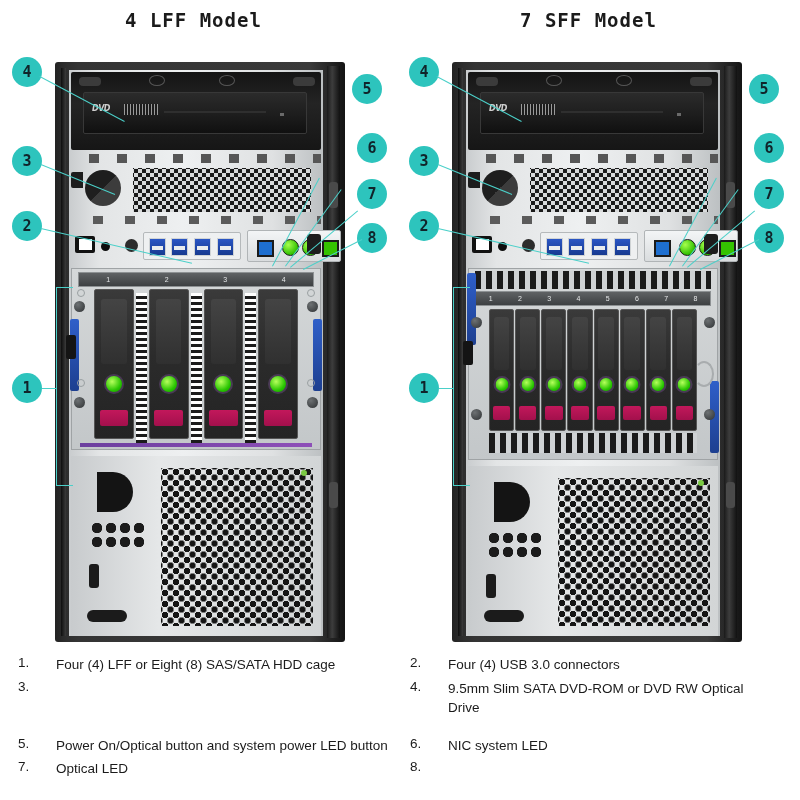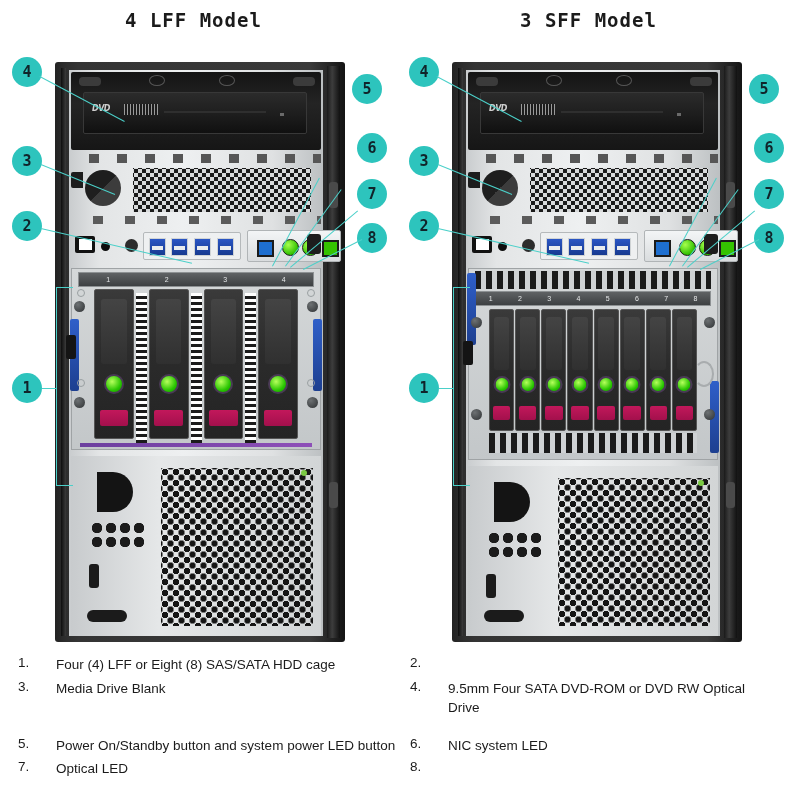--- a/index.html
+++ b/index.html
@@ -176,21 +176,21 @@
   .leg-col.right{padding-left:10px;}
   .leg-num{width:38px;flex:0 0 38px;font-size:13.5px;color:#1b1b1b;}
   .leg-txt{font-size:13.5px;color:#1b1b1b;line-height:1.45;}
 </style>
 </head>
 <body>
 
 <div id="stage">
 
   <div class="title" id="title-lff">4 LFF Model</div>
-  <div class="title" id="title-sff">3 SFF Model</div>
+  <div class="title" id="title-sff">7 SFF Model</div>
 
   <div class="server" id="server-lff">
     <div class="chassis-outer"></div>
     <div class="chassis-inner"></div>
     <div class="rail-l"></div>
     <div class="rail-r"></div>
     <div class="rail-notch" style="top:120px"></div>
     <div class="rail-notch" style="top:420px"></div>
 
     <div class="top-bezel">
@@ -488,36 +488,36 @@
   <div class="leader" style="left:700px;top:269px;width:66px;transform:rotate(-27deg)"></div>
 
   <div id="legend">
     <div class="leg-row">
       <div class="leg-col left">
         <div class="leg-num">1.</div>
         <div class="leg-txt">Four (4) LFF or Eight (8) SAS/SATA HDD cage</div>
       </div>
       <div class="leg-col right">
         <div class="leg-num">2.</div>
+        <div class="leg-txt">Four (4) USB 3.0 connectors</div>
       </div>
     </div>
     <div class="leg-row">
       <div class="leg-col left">
         <div class="leg-num">3.</div>
-        <div class="leg-txt">Media Drive Blank</div>
       </div>
       <div class="leg-col right">
         <div class="leg-num">4.</div>
-        <div class="leg-txt" style="max-width:300px">9.5mm Four SATA DVD-ROM or DVD RW Optical Drive</div>
+        <div class="leg-txt" style="max-width:300px">9.5mm Slim SATA DVD-ROM or DVD RW Optical Drive</div>
       </div>
     </div>
     <div class="leg-row" style="margin-top:14px">
       <div class="leg-col left">
         <div class="leg-num">5.</div>
-        <div class="leg-txt">Power On/Standby button and system power LED button</div>
+        <div class="leg-txt">Power On/Optical button and system power LED button</div>
       </div>
       <div class="leg-col right">
         <div class="leg-num">6.</div>
         <div class="leg-txt">NIC system LED</div>
       </div>
     </div>
     <div class="leg-row">
       <div class="leg-col left">
         <div class="leg-num">7.</div>
         <div class="leg-txt">Optical LED</div>

